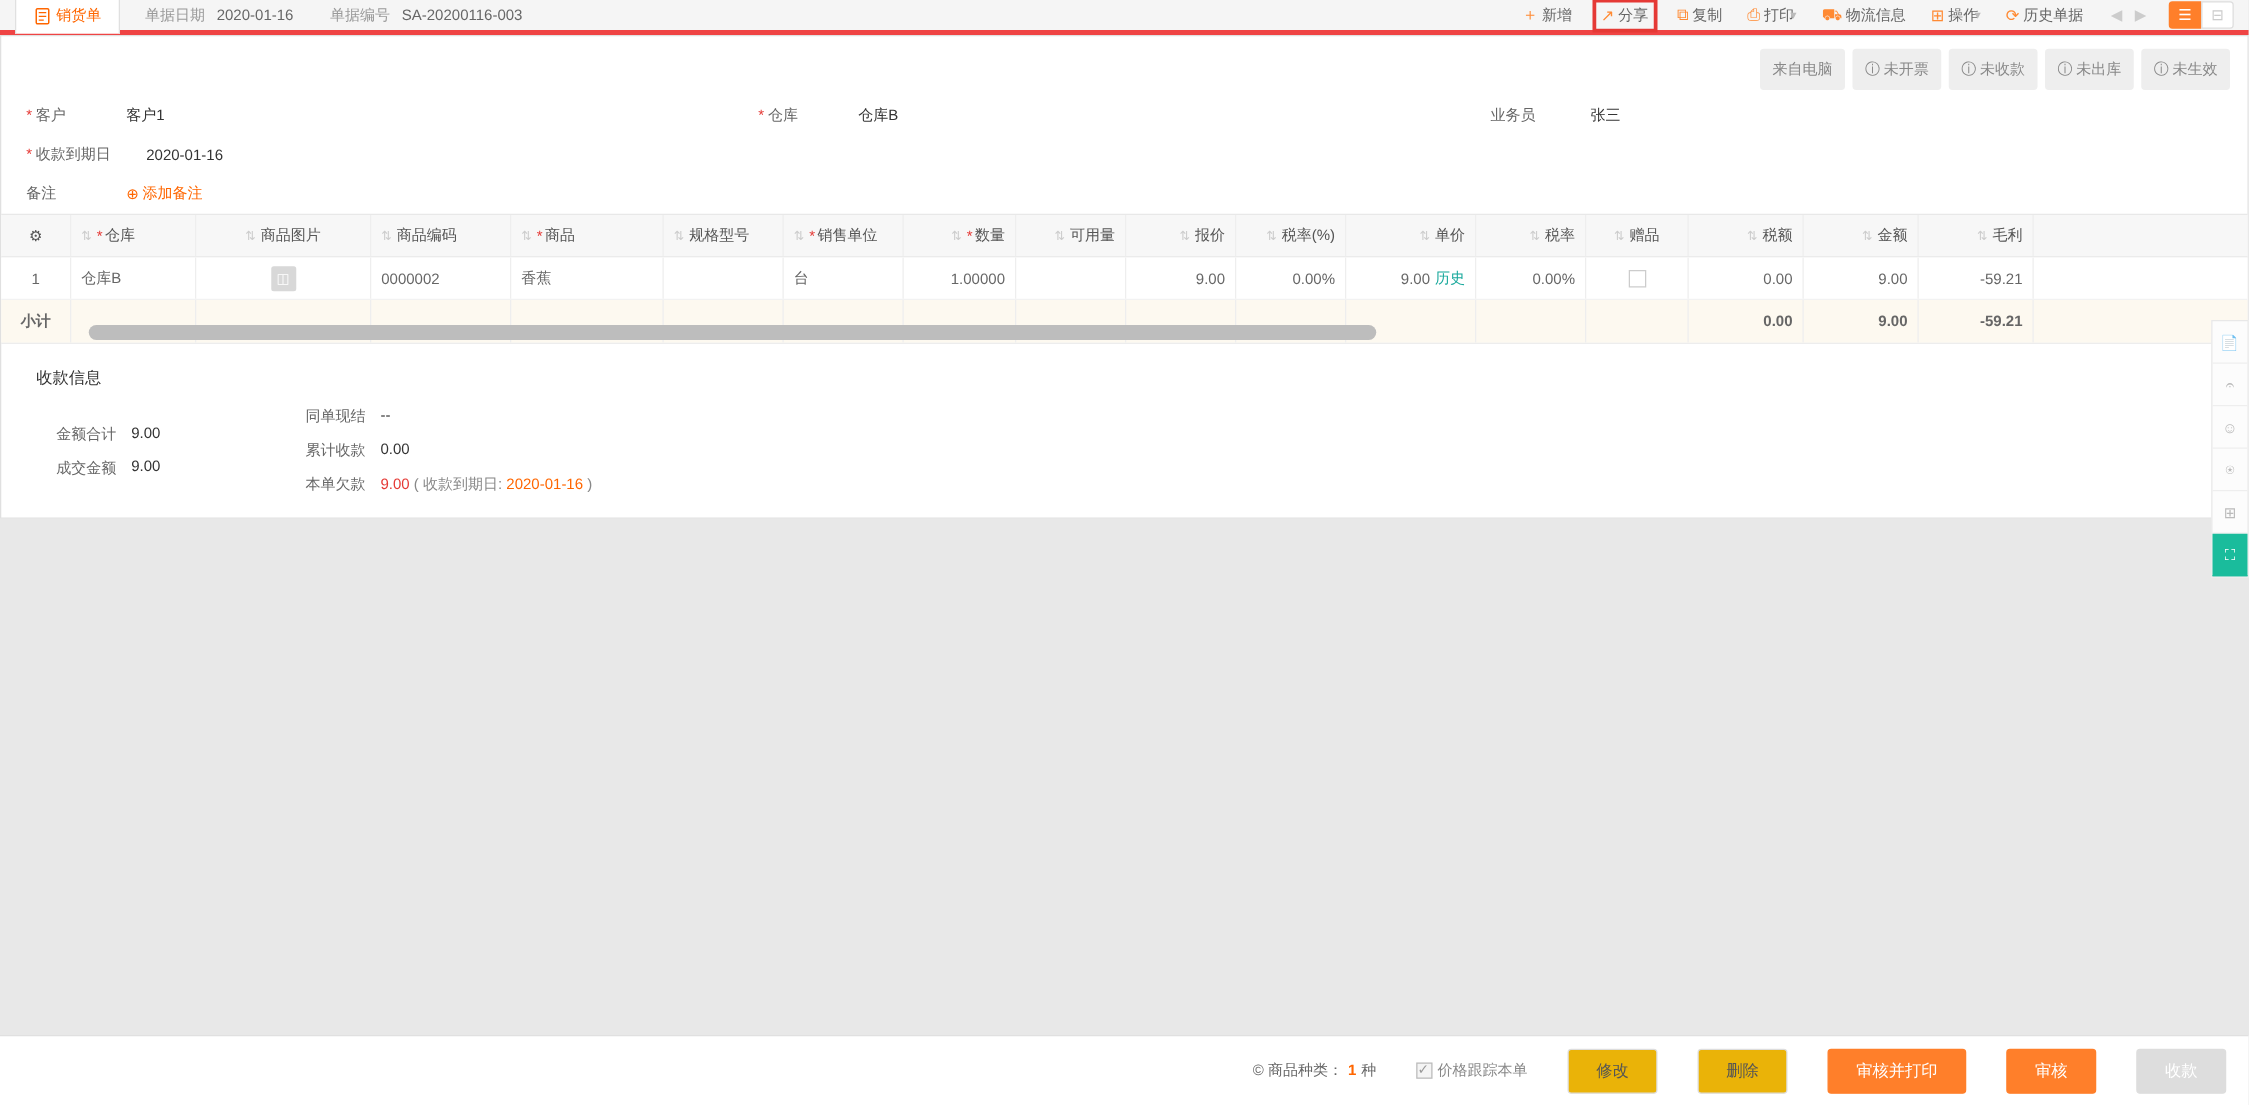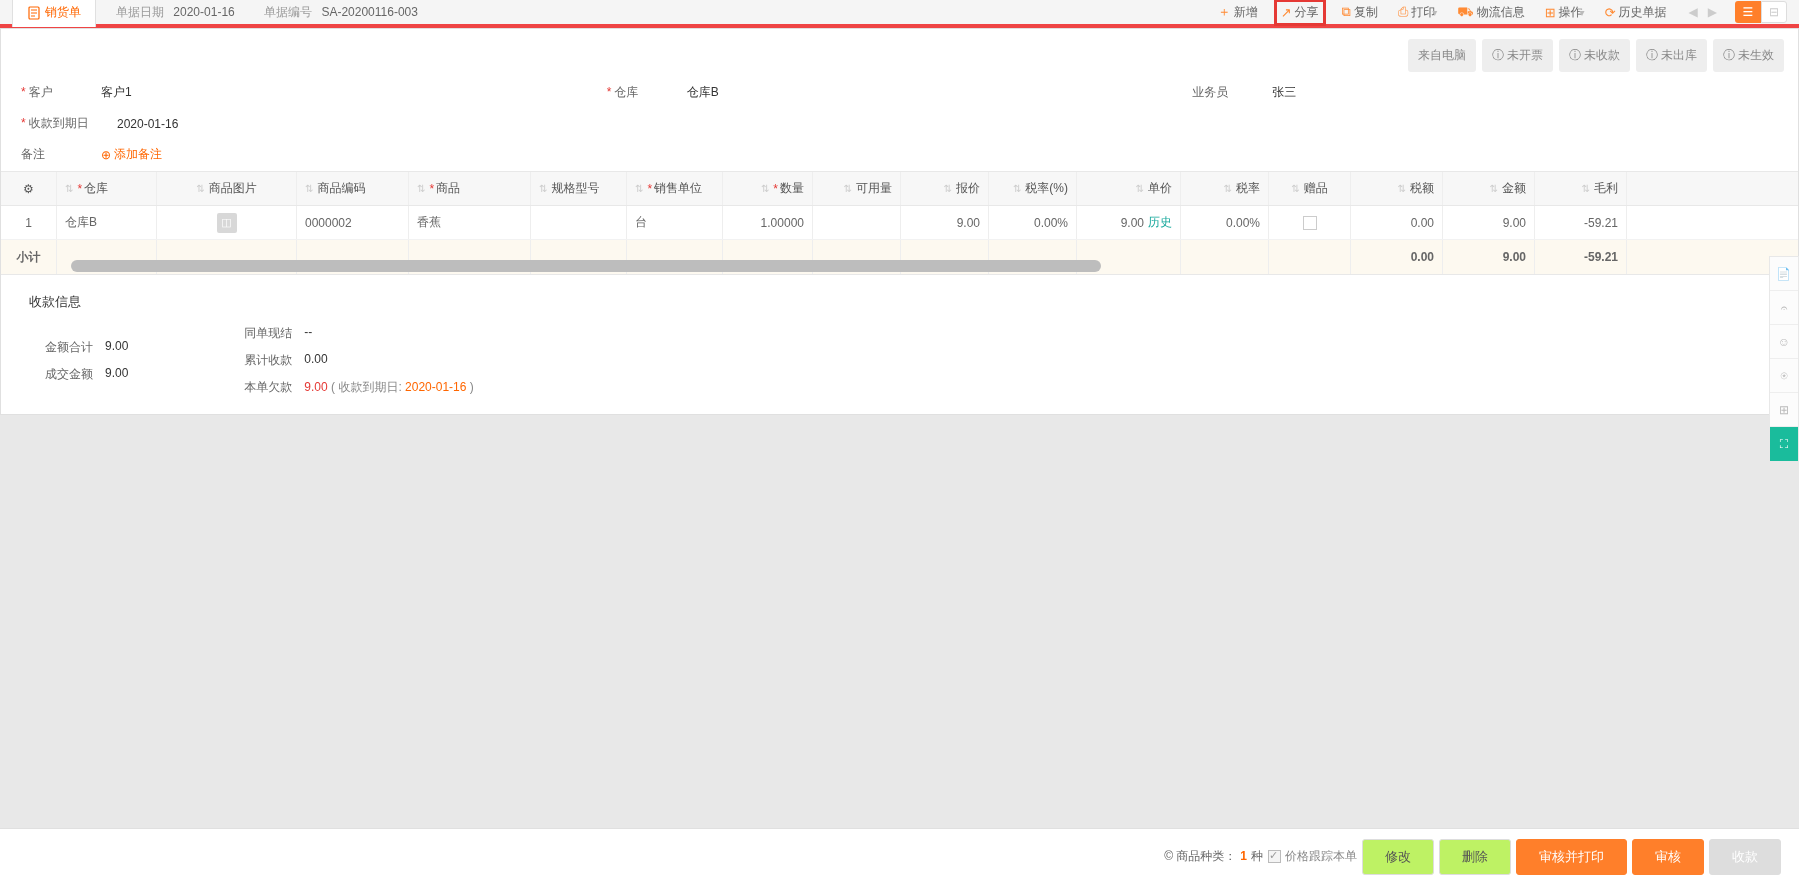--- a/index.html
+++ b/index.html
@@ -74,27 +74,27 @@
     .pay-col { display: flex; flex-direction: column; gap: 10px; }
     .pay-item { display: flex; }
     .pay-label { width: 64px; color: #666; text-align: right; margin-right: 12px; }
     .pay-val { color: #333; }
     .owe { color: #e53935; }
     .owe-date { color: #ff6600; }
 
     
     .footer { position: absolute; bottom: 0; left: 0; right: 0; background: #fff; border-top: 1px solid #e0e0e0; height: 56px; display: flex; align-items: center; padding: 0 18px; }
     .footer-info { color: #777; line-height: 1.6; font-size: 12px; }
-    .footer-right { margin-left: auto; display: flex; align-items: center; gap: 5px; }
+    .footer-right { margin-left: auto; display: flex; align-items: center; gap: 32px; }
     .sku-info { color: #666; }
     .sku-count { color: #ff6600; font-weight: 600; padding: 0 4px; }
     .price-follow { color: #888; display: flex; align-items: center; gap: 4px; }
     .price-follow .chk2 { width: 13px; height: 13px; border: 1px solid #bbb; background: #f4f4f4; position: relative; }
     .price-follow .chk2::after { content: "✓"; position: absolute; top: -2px; left: 0; color: #999; font-size: 11px; }
-    .btn { padding: 8px 22px; border: 1px solid #ddd; background: #bef264; border-radius: 3px; cursor: pointer; color: #555; font-size: 13px; }
+    .btn { padding: 8px 22px; border: 1px solid #ddd; background: #eab308; border-radius: 3px; cursor: pointer; color: #555; font-size: 13px; }
     .btn-primary { background: #ff7f2a; color: #fff; border-color: #ff7f2a; }
     .btn-disabled { background: #ddd; color: #fff; border-color: #ddd; }
 
     
     .right-dock { position: absolute; right: 0; top: 256px; width: 30px; background: #fcfcfc; border: 1px solid #e8e8e8; display: flex; flex-direction: column; }
     .dock-item { height: 34px; display: flex; align-items: center; justify-content: center; color: #bbb; border-bottom: 1px solid #eee; cursor: pointer; }
     .dock-expand { background: #1abc9c; color: #fff; border-color: #1abc9c; }
 
     svg { display: block; }
   </style>

